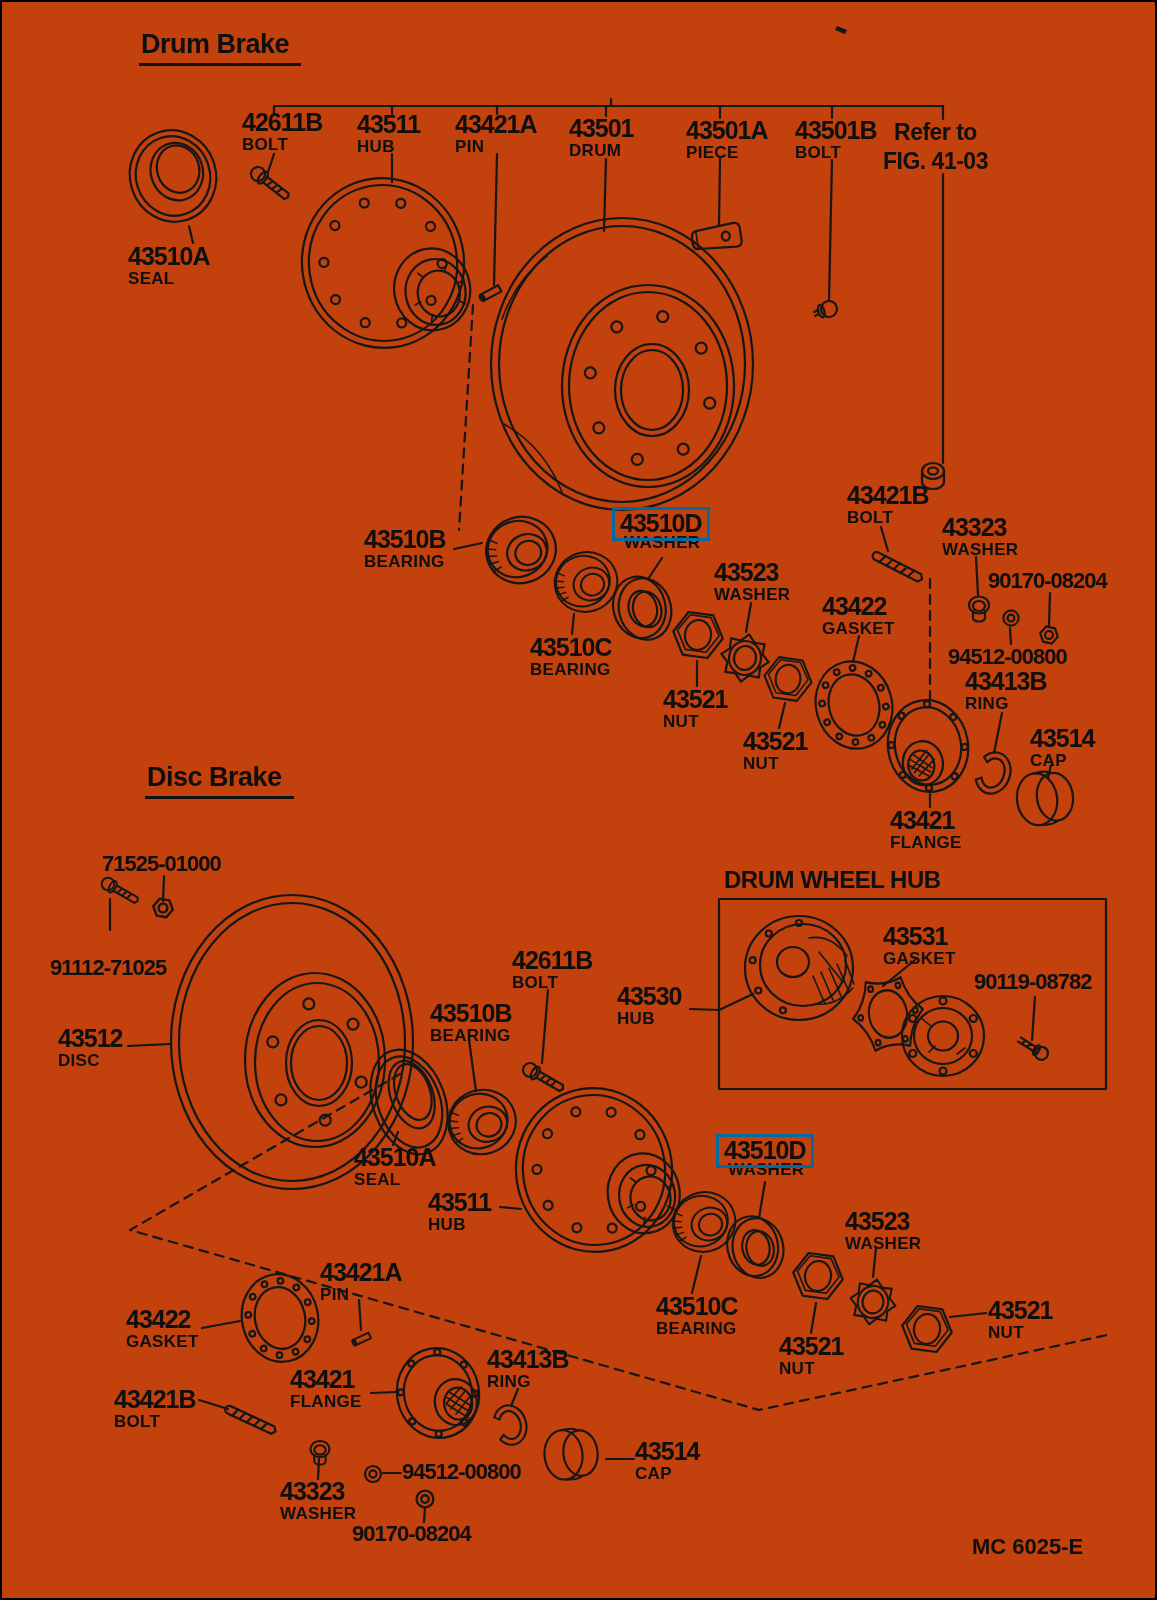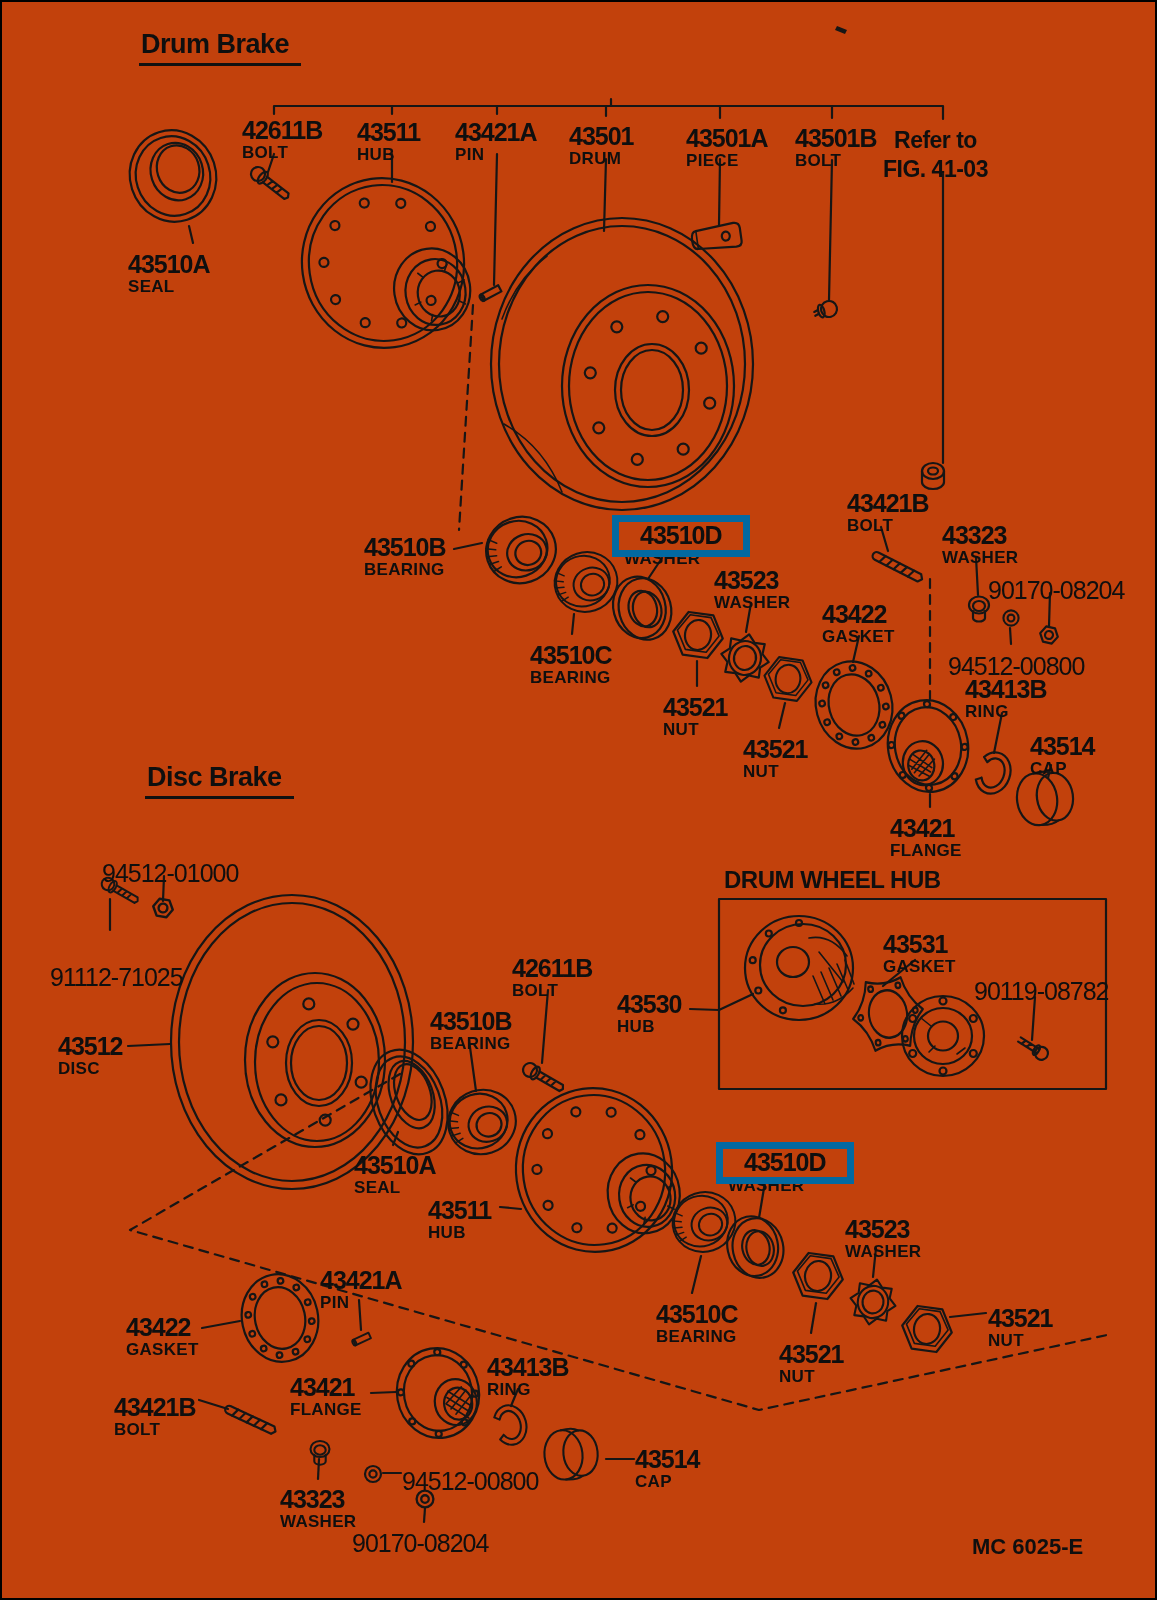--- a/index.html
+++ b/index.html
@@ -5,32 +5,32 @@
   html,body{margin:0;padding:0;background:#ffffff;}
   .page{position:relative;width:1157px;height:1600px;background:#c2410c;
         font-family:"Liberation Sans", sans-serif;color:#0f0f0f;overflow:hidden;
         border:2px solid #000;box-sizing:border-box;}
   svg.art{position:absolute;left:0;top:0;width:1157px;height:1600px;}
   svg.art *{stroke:#161616;stroke-width:2.2;fill:none;stroke-linecap:round;stroke-linejoin:round;}
   svg.art .thin{stroke-width:1.6;}
   svg.art .led{stroke-width:2;}
   svg.art .dash{stroke-dasharray:9 7;}
   svg.art .blk{fill:#161616;stroke:none;}
-  .lbl{position:absolute;white-space:nowrap;margin-top:8px;}
+  .lbl{position:absolute;white-space:nowrap;}
   .pn{font-size:25px;font-weight:700;letter-spacing:-1px;line-height:1.0;}
-  .pn-sm{font-size:25px;font-weight:400;letter-spacing:-1px;line-height:1.0;}
+  .pn-sm{font-size:22px;font-weight:700;letter-spacing:-1px;line-height:1.0;}
   .pname{font-size:17px;font-weight:700;letter-spacing:.3px;line-height:1.05;margin-top:1px;}
   .section-title{position:absolute;font-size:27px;font-weight:700;letter-spacing:-.5px;
         border-bottom:3px solid #111;padding:0 12px 3px 2px;white-space:nowrap;}
   .fwh-title{position:absolute;font-size:24px;font-weight:700;letter-spacing:-.5px;white-space:nowrap;}
   .hdr{position:absolute;white-space:nowrap;}
   .pn-suffix{font-size:16px;font-weight:700;letter-spacing:-.5px;}
   .note-line{font-size:23px;font-weight:700;letter-spacing:-.5px;line-height:1.25;text-align:center;}
   .mc{position:absolute;font-size:22px;font-weight:700;letter-spacing:0;}
-  .hlbox{position:relative;z-index:2;border:7px solid #0369a1;padding:1px 21px 2px;display:inline-block;background:transparent;}
+  .hlbox{position:relative;z-index:2;border:3px solid #0369a1;padding:1px 5px 2px;display:inline-block;background:transparent;}
   .hl-name{position:relative;z-index:1;margin-top:-7px;padding-left:12px;}
 </style>
 </head>
 <body>
 
 <div class="page">
 
   <svg class="art" viewBox="0 0 1157 1600">
     <defs>
       <g id="g-bolt">
@@ -459,21 +459,21 @@
     <div class="pname">WASHER</div>
   </div>
   <div class="lbl" style="left:986px;top:568px">
     <div class="pn-sm">90170-08204</div>
   </div>
   <div class="lbl" style="left:946px;top:644px">
     <div class="pn-sm">94512-00800</div>
   </div>
 
   <div class="lbl" style="left:100px;top:851px">
-    <div class="pn-sm">94512-01000</div>
+    <div class="pn-sm">71525-01000</div>
   </div>
   <div class="lbl" style="left:48px;top:955px">
     <div class="pn-sm">91112-71025</div>
   </div>
   <div class="lbl" style="left:56px;top:1024px">
     <div class="pn">43512</div>
     <div class="pname">DISC</div>
   </div>
   <div class="lbl" style="left:510px;top:946px">
     <div class="pn">42611B</div>

